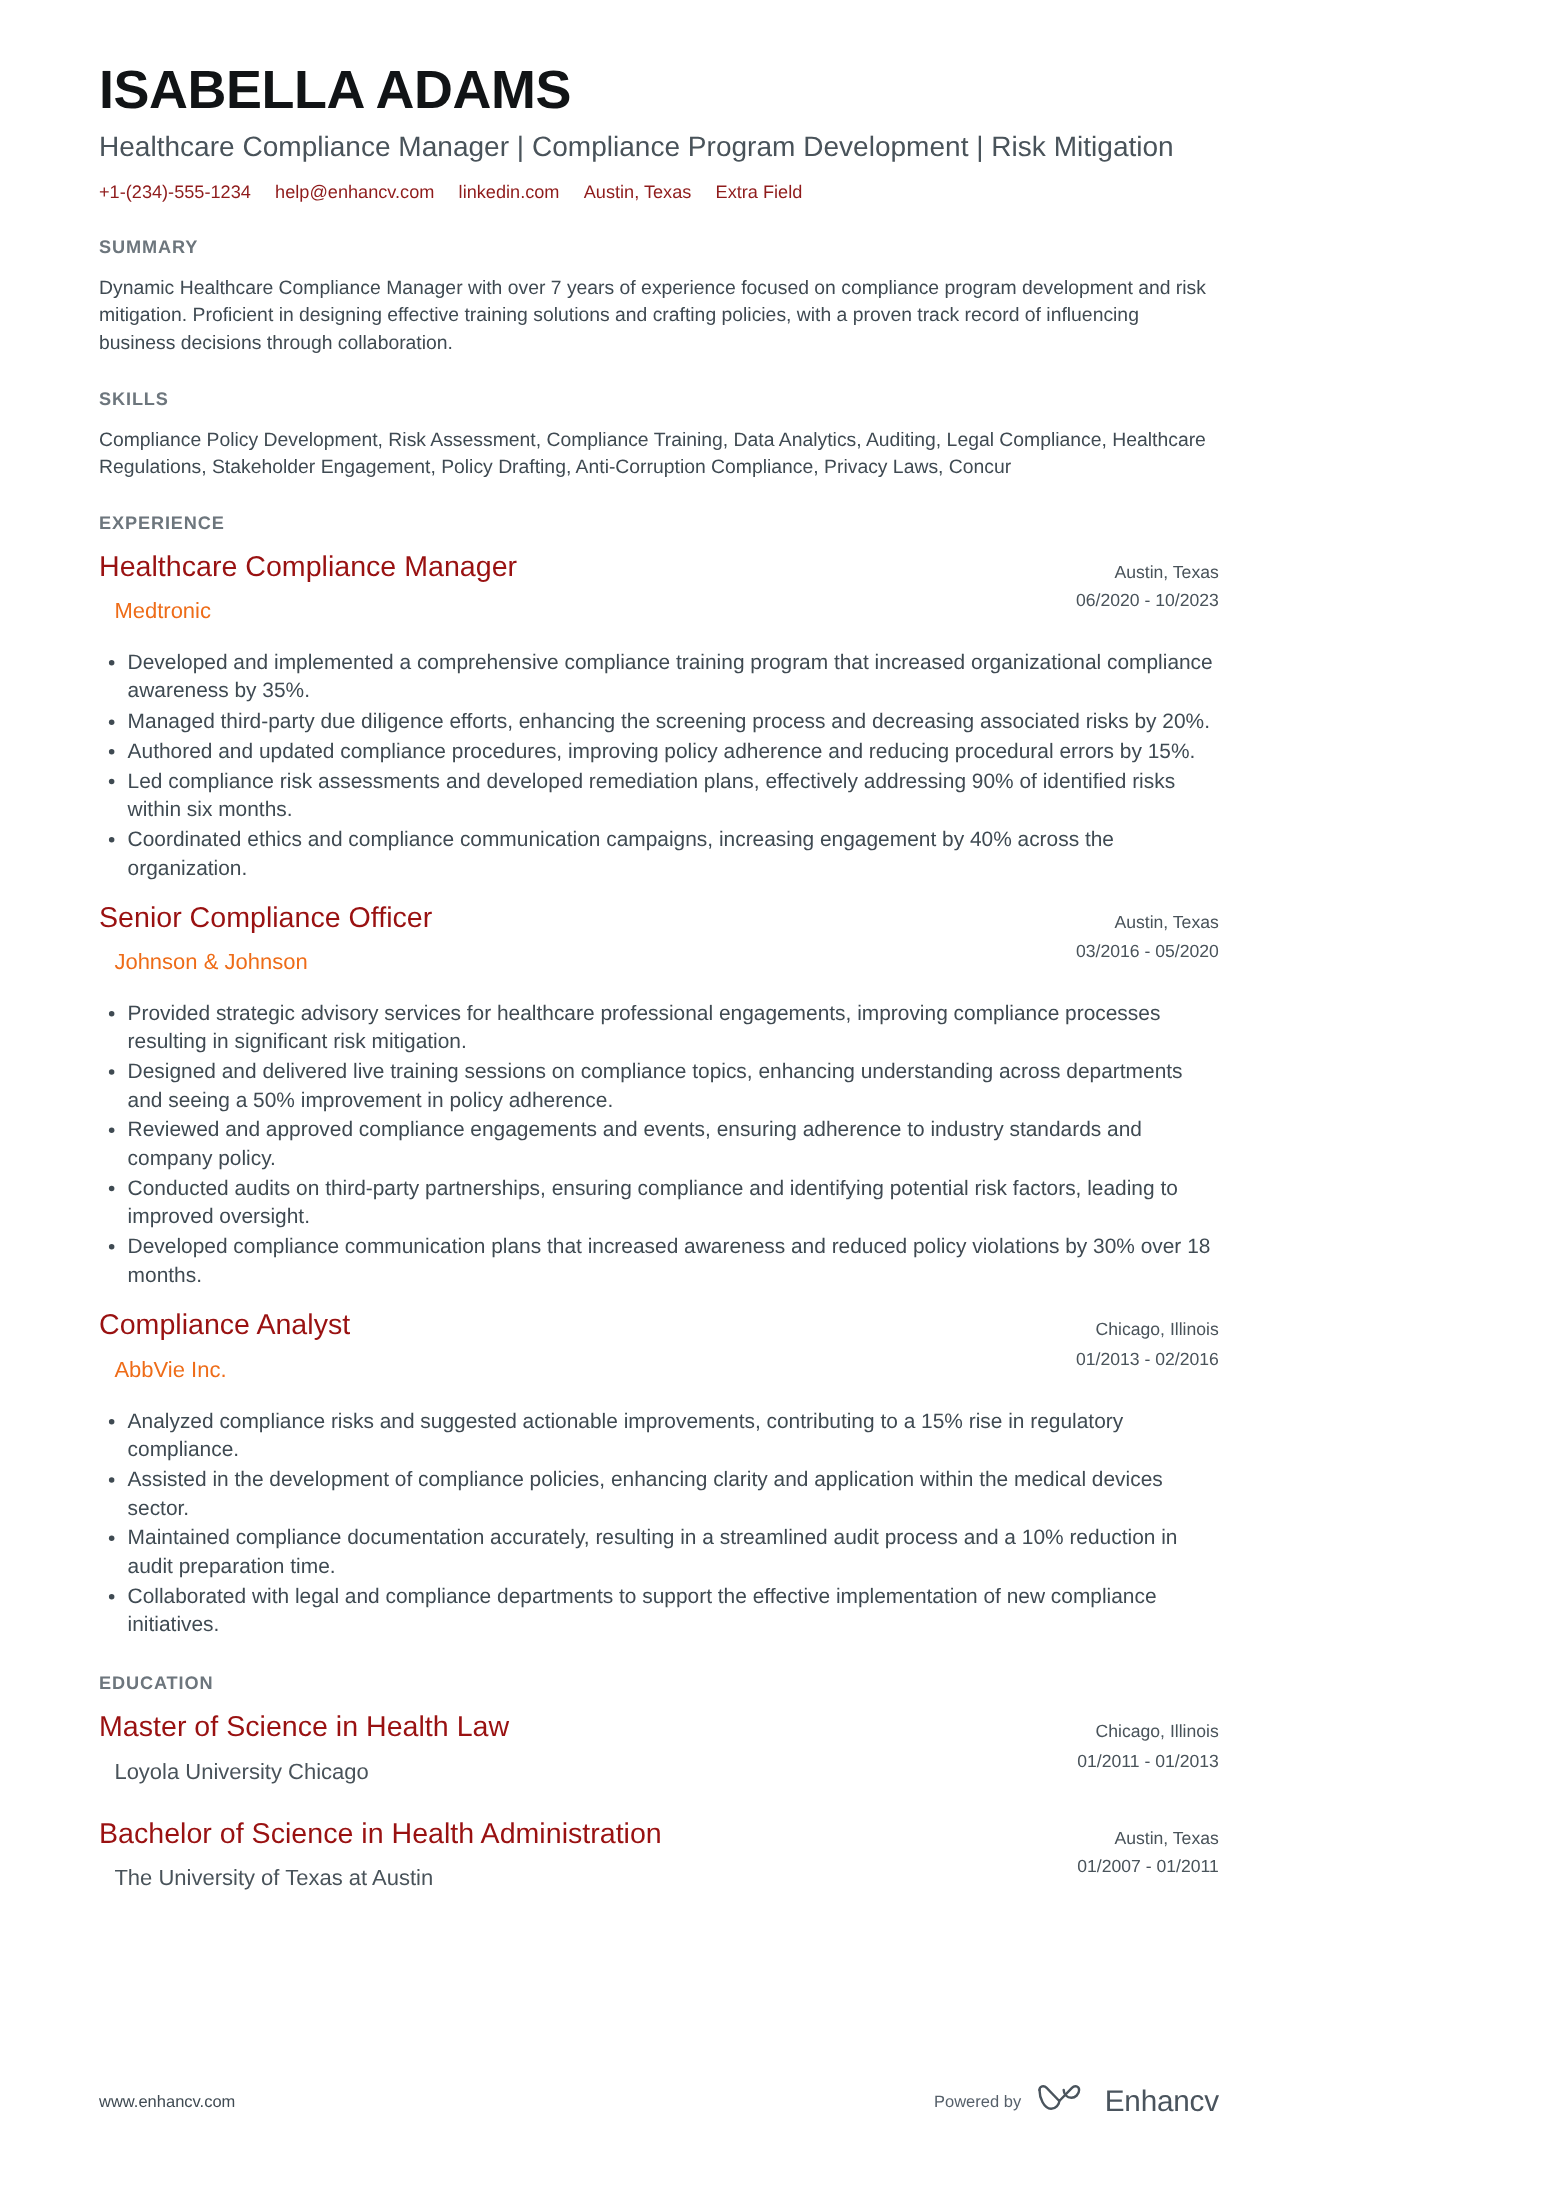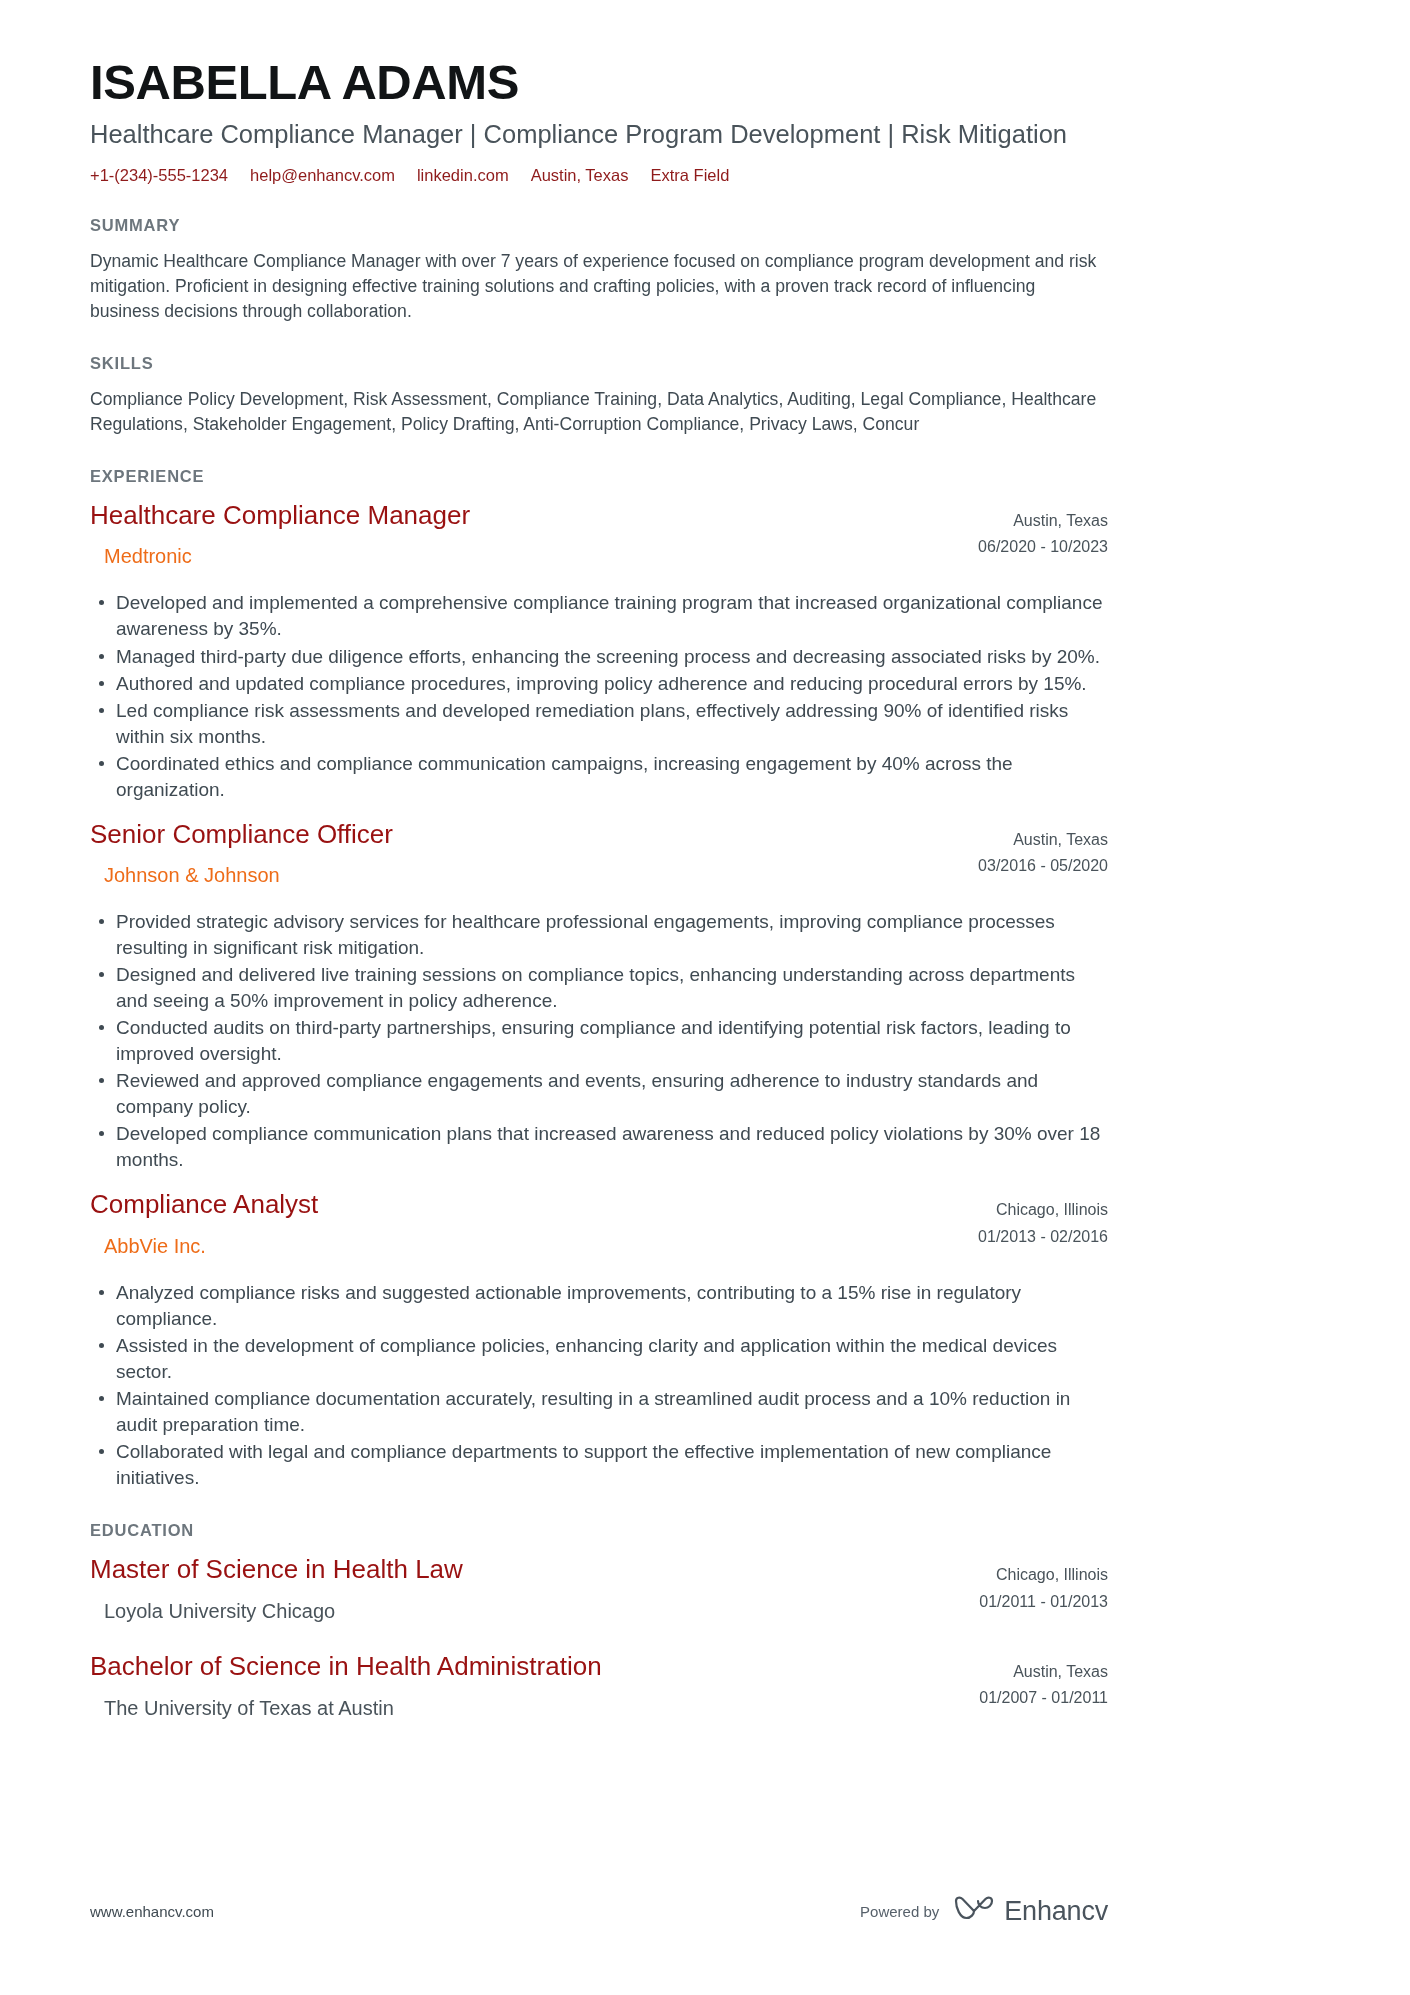--- a/index.html
+++ b/index.html
@@ -165,21 +165,21 @@
     align-items: center;
     gap: 14px;
   }
   .powered-by {
     font-size: 15px;
     color: #56606a;
   }
   .brand {
     display: flex;
     align-items: center;
-    gap: 9px;
+    gap: 20px;
     text-align: right;
   }
   .brand-word {
     font-size: 27px;
     color: #4a545d;
     letter-spacing: -0.2px;
     line-height: 1;
   }
 </style>
 </head>
@@ -235,22 +235,22 @@
           <div class="entry-org">Johnson &amp; Johnson</div>
         </div>
         <div class="entry-right">
           <div class="entry-loc">Austin, Texas</div>
           <div class="entry-date">03/2016 - 05/2020</div>
         </div>
       </div>
       <ul class="bullets">
         <li>Provided strategic advisory services for healthcare professional engagements, improving compliance processes resulting in significant risk mitigation.</li>
         <li>Designed and delivered live training sessions on compliance topics, enhancing understanding across departments and seeing a 50% improvement in policy adherence.</li>
+        <li>Reviewed and approved compliance engagements and events, ensuring adherence to industry standards and company policy.</li>
         <li>Conducted audits on third-party partnerships, ensuring compliance and identifying potential risk factors, leading to improved oversight.</li>
-        <li>Reviewed and approved compliance engagements and events, ensuring adherence to industry standards and company policy.</li>
         <li>Developed compliance communication plans that increased awareness and reduced policy violations by 30% over 18 months.</li>
       </ul>
     </div>
 
     <div class="entry">
       <div class="entry-head">
         <div class="entry-left">
           <div class="entry-role">Compliance Analyst</div>
           <div class="entry-org">AbbVie Inc.</div>
         </div>

